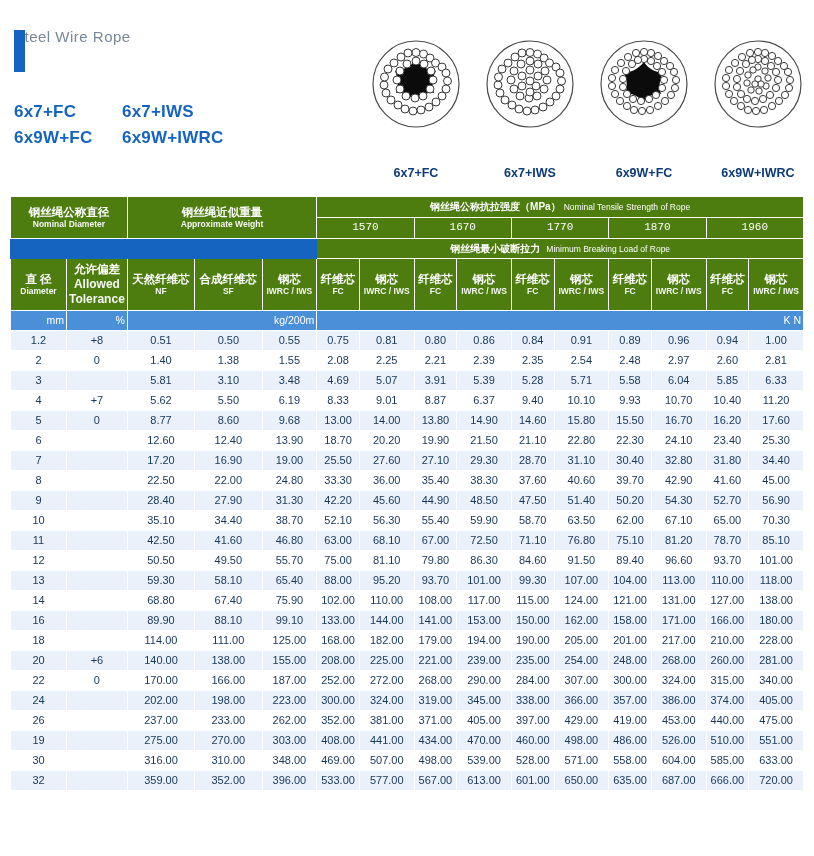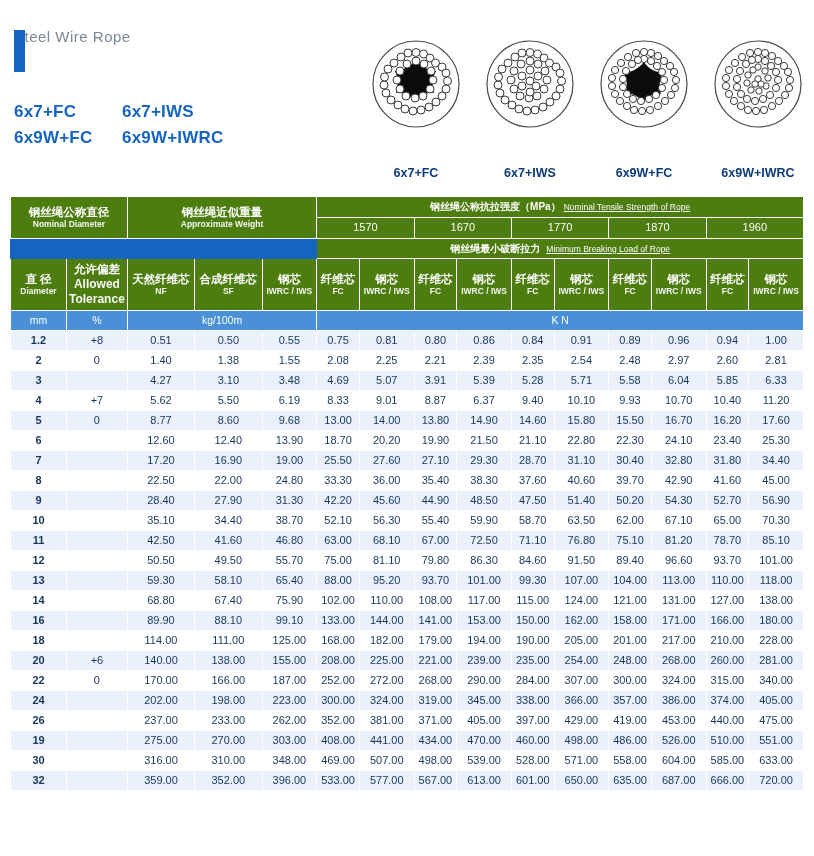--- a/index.html
+++ b/index.html
@@ -46,35 +46,35 @@
 
   
   .table-wrap { position:absolute; left: 10px; top: 196px; width: 794px; }
   table { border-collapse: collapse; width: 794px; font-size: 11px; }
   th, td { border: 1px solid #ffffff; text-align:center; vertical-align: middle; }
 
   thead th {
     background: #4d7c0f; color:#ffffff; font-weight: bold;
     padding: 3px 2px; line-height: 1.25;
   }
-  thead th.sub { font-weight: normal; }
+  thead th.sub { font-weight: normal; font-family: Liberation Mono, monospace; }
   .hdr-cn { font-size: 11.5px; font-weight:bold; display:block; }
   .hdr-en { font-size: 8.5px; font-weight: bold; display:block; opacity:.95; }
   .hdr-inline-cn { font-size: 10px; font-weight:bold; }
-  .hdr-inline-en { font-size: 8.5px; font-weight:normal;text-decoration:underline; }
+  .hdr-inline-en { font-size: 8.5px; font-weight:normal; }
   .unit-row th {
     background:#4a90d9; color:#ffffff; font-weight: normal;
-    font-size: 10.5px; padding: 3px 2px;
+    font-size: 10.5px; padding: 3px 2px; text-align: right;
   }
   .strength-num { font-size: 11px; font-weight: normal; }
 
   tbody td { padding: 3.5px 2px; color:#16365c; font-size: 11px; }
   tbody tr.odd td { background:#eaf1fa; }
   tbody tr.even td { background:#ffffff; }
-  td.dia { font-weight: bold; }
+  td.dia { font-weight: normal; }
   td.tol { color:#16365c; }
   td.tolblank { }
 </style>
 </head>
 <body>
 
 <div class="page">
 
   <div class="header">
 
@@ -398,21 +398,21 @@
             <span class="hdr-en">FC</span>
           </th>
           <th>
             <span class="hdr-cn">钢芯</span>
             <span class="hdr-en">IWRC / IWS</span>
           </th>
         </tr>
         <tr class="unit-row">
           <th>mm</th>
           <th>%</th>
-          <th colspan="3">kg/100m</th>
+          <th colspan="3">kg/200m</th>
           <th colspan="10">K N</th>
         </tr>
       </thead>
       <tbody id="tbody">
           <tr class="odd">
             <td class="dia">1.2</td>
             <td class="tol">+8</td>
             <td>0.51</td>
             <td>0.50</td>
             <td>0.55</td>
@@ -440,21 +440,21 @@
             <td>2.35</td>
             <td>2.54</td>
             <td>2.48</td>
             <td>2.97</td>
             <td>2.60</td>
             <td>2.81</td>
           </tr>
           <tr class="odd">
             <td class="dia">3</td>
             <td class="tolblank"></td>
-            <td>4.27</td>
+            <td>5.81</td>
             <td>3.10</td>
             <td>3.48</td>
             <td>4.69</td>
             <td>5.07</td>
             <td>3.91</td>
             <td>5.39</td>
             <td>5.28</td>
             <td>5.71</td>
             <td>5.58</td>
             <td>6.04</td>

